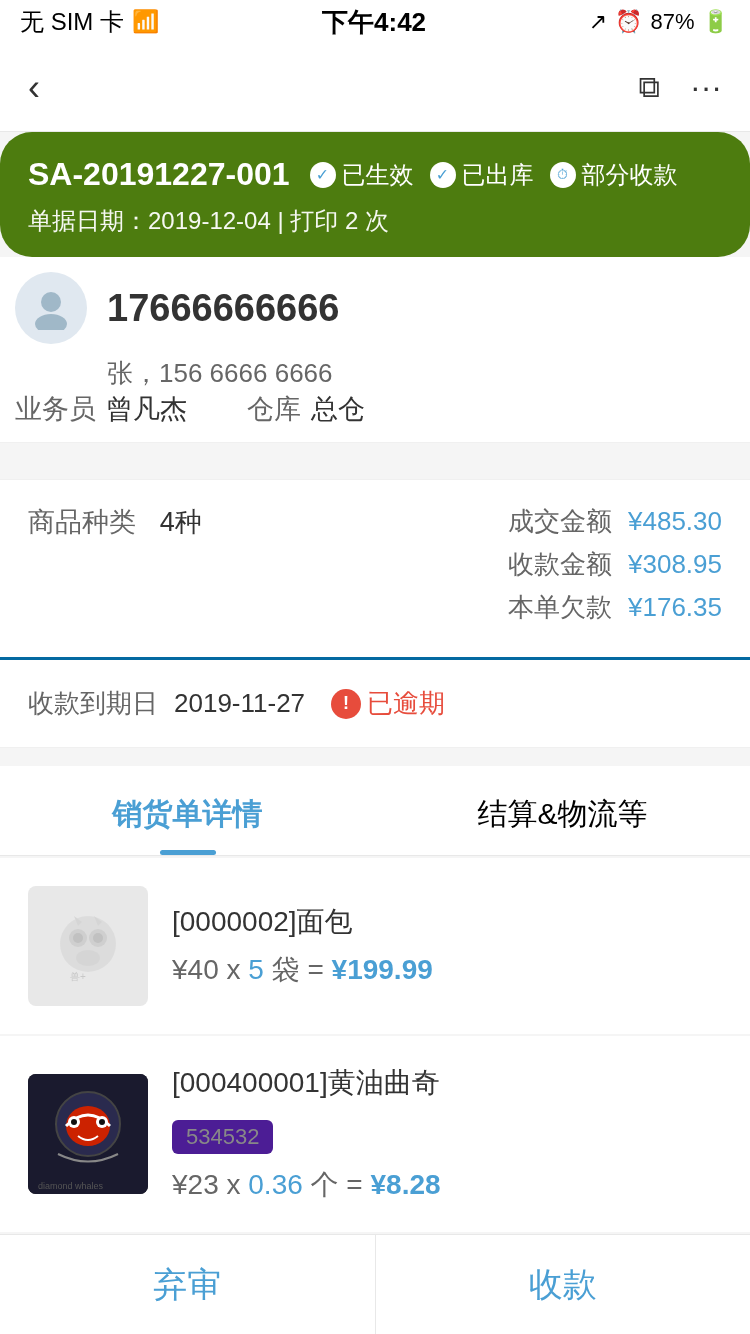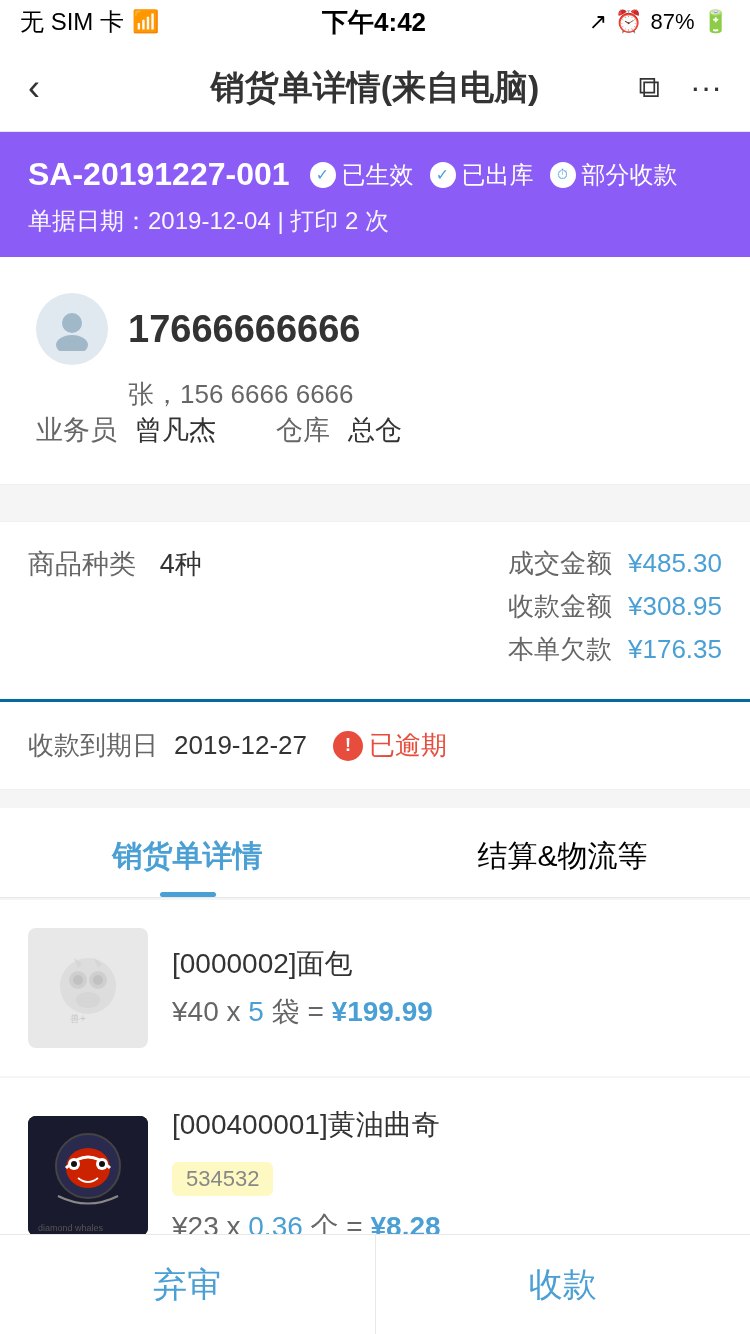--- a/index.html
+++ b/index.html
@@ -61,22 +61,23 @@
       gap: 30px;
     }
     .nav-action-btn {
       font-size: 32px;
       color: #333;
       cursor: pointer;
     }
 
     
     .order-header {
-      background: #8b5cf6;
+      background: #4d7c0f;
       padding: 24px 28px 20px;
+      border-radius: 32px;
     }
     .order-id-row {
       display: flex;
       align-items: center;
       gap: 20px;
       margin-bottom: 12px;
     }
     .order-id {
       font-size: 32px;
       font-weight: 700;
@@ -107,21 +108,21 @@
     .badge-check { color: #4a9fd4; }
     .badge-clock { color: #4a9fd4; }
     .order-meta {
       font-size: 24px;
       color: rgba(255,255,255,0.95);
     }
 
     
     .customer-card {
       background: #fff;
-      padding: 36px;
+      padding: 15px;
       margin-top: 0;
       border-bottom: 1px solid #f0f0f0;
     }
     .customer-row {
       display: flex;
       align-items: center;
       gap: 20px;
       margin-bottom: 12px;
     }
     .customer-avatar {
@@ -146,21 +147,21 @@
       color: #666;
       padding-left: 92px;
     }
     .customer-detail-row {
       display: flex;
       gap: 60px;
       padding-left: 0;
       font-size: 27px;
       color: #666;
     }
-    .detail-item { display: flex; gap: 18px; align-items: center; }
+    .detail-item { display: flex; gap: 10px; align-items: center; }
     .detail-label { color: #666; }
     .detail-value { color: #333; font-weight: 500; }
 
     
     .summary-section {
       background: #fff;
       padding: 24px 28px;
       margin-top: 18px;
       border-top: 1px solid #f0f0f0;
       border-bottom: 3px solid #0369a1;
@@ -288,21 +289,21 @@
     .owl-svg { width: 80px; height: 80px; opacity: 0.4; }
     .product-info { flex: 1; }
     .product-name {
       font-size: 28px;
       color: #333;
       font-weight: 400;
       margin-bottom: 10px;
     }
     .product-sku-badge {
       display: inline-block;
-      background: #fef9c3;
+      background: #4c1d95;
       border-radius: 6px;
       padding: 4px 14px;
       font-size: 22px;
       color: #888;
       margin-bottom: 12px;
       margin-top: 8px;
     }
     .product-price-row {
       font-size: 28px;
       color: #666;
@@ -353,21 +354,20 @@
   <div class="status-right">
     <span>↗</span>
     <span>⏰</span>
     <span>87%</span>
     <span style="font-size:22px;">🔋</span>
   </div>
 </div>
 
 <div class="nav-bar">
   <span class="nav-back">‹</span>
-  <span class="nav-title">销货单详情(来自电脑)</span>
   <div class="nav-actions">
     <span class="nav-action-btn" style="font-size:30px;">⧉</span>
     <span class="nav-action-btn">···</span>
   </div>
 </div>
 
 <div class="order-header">
   <div class="order-id-row">
     <span class="order-id">SA-20191227-001</span>
     <div class="status-badges">
@@ -436,21 +436,21 @@
       <div class="amount-row">
         <span class="amount-label">本单欠款</span>
         <span class="amount-value debt">¥176.35</span>
       </div>
     </div>
   </div>
 </div>
 
 <div class="due-date-section">
   <span class="due-label">收款到期日</span>
-  <span class="due-date">2019-12-27</span>
+  <span class="due-date">2019-11-27</span>
   <div class="overdue-badge">
     <div class="overdue-icon">!</div>
     <span class="overdue-text">已逾期</span>
   </div>
 </div>
 
 <div class="tabs-section">
   <div class="tabs-row">
     <div class="tab-item active">
       <span>销货单详情</span>

